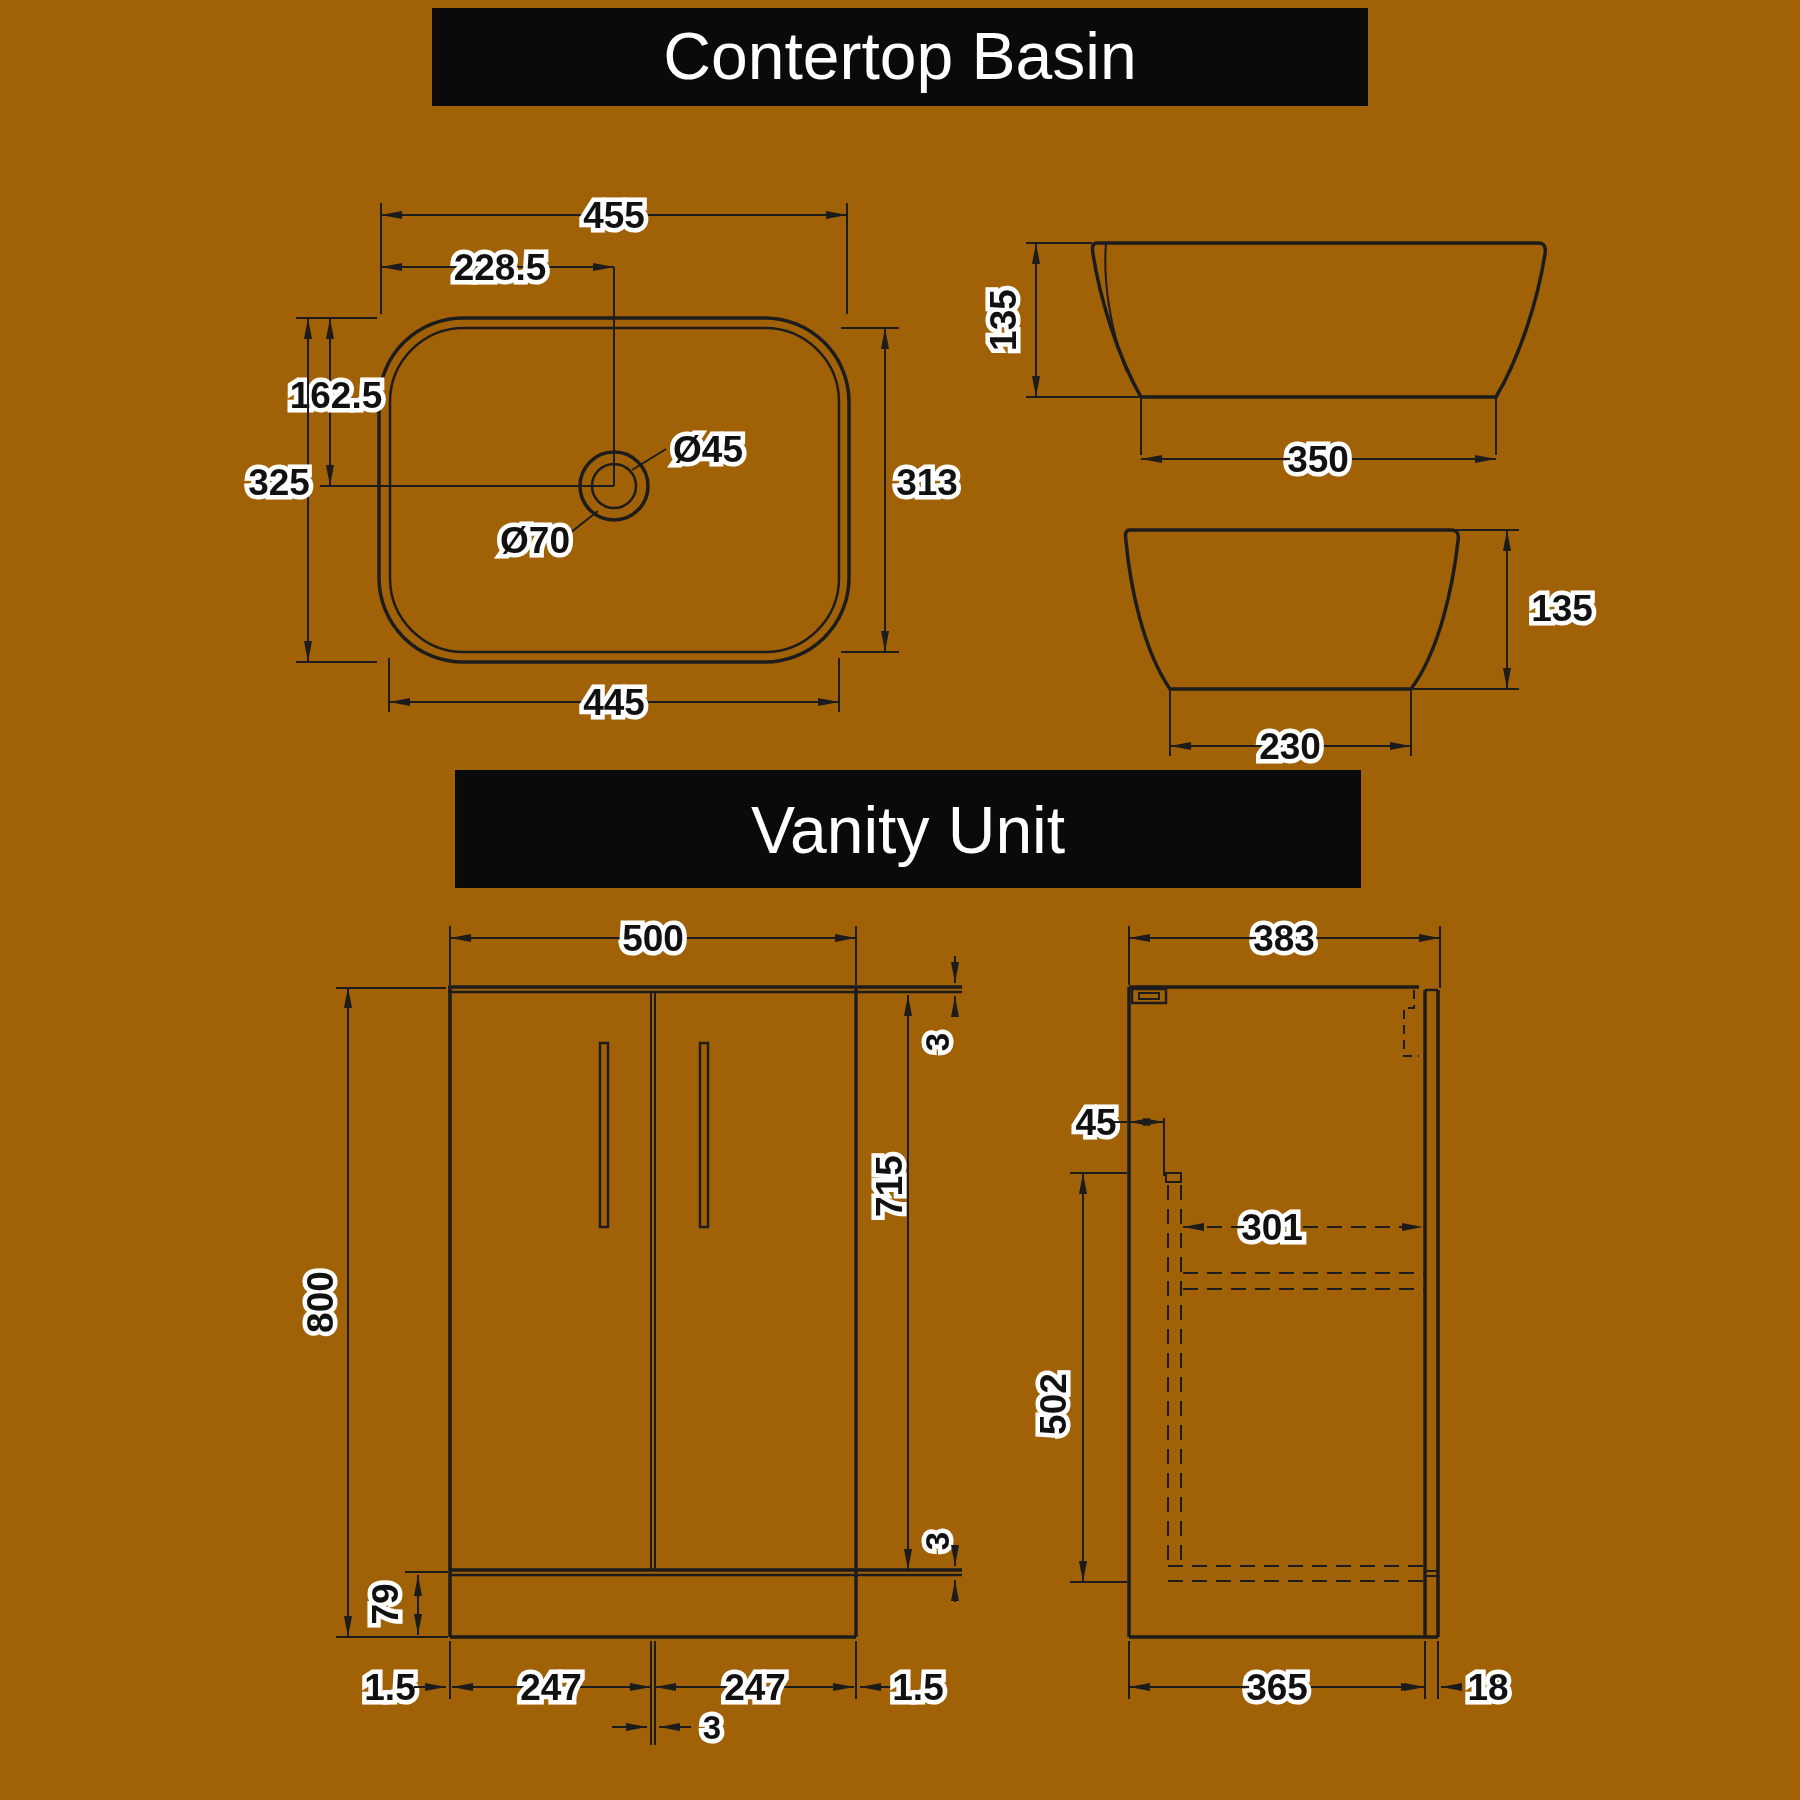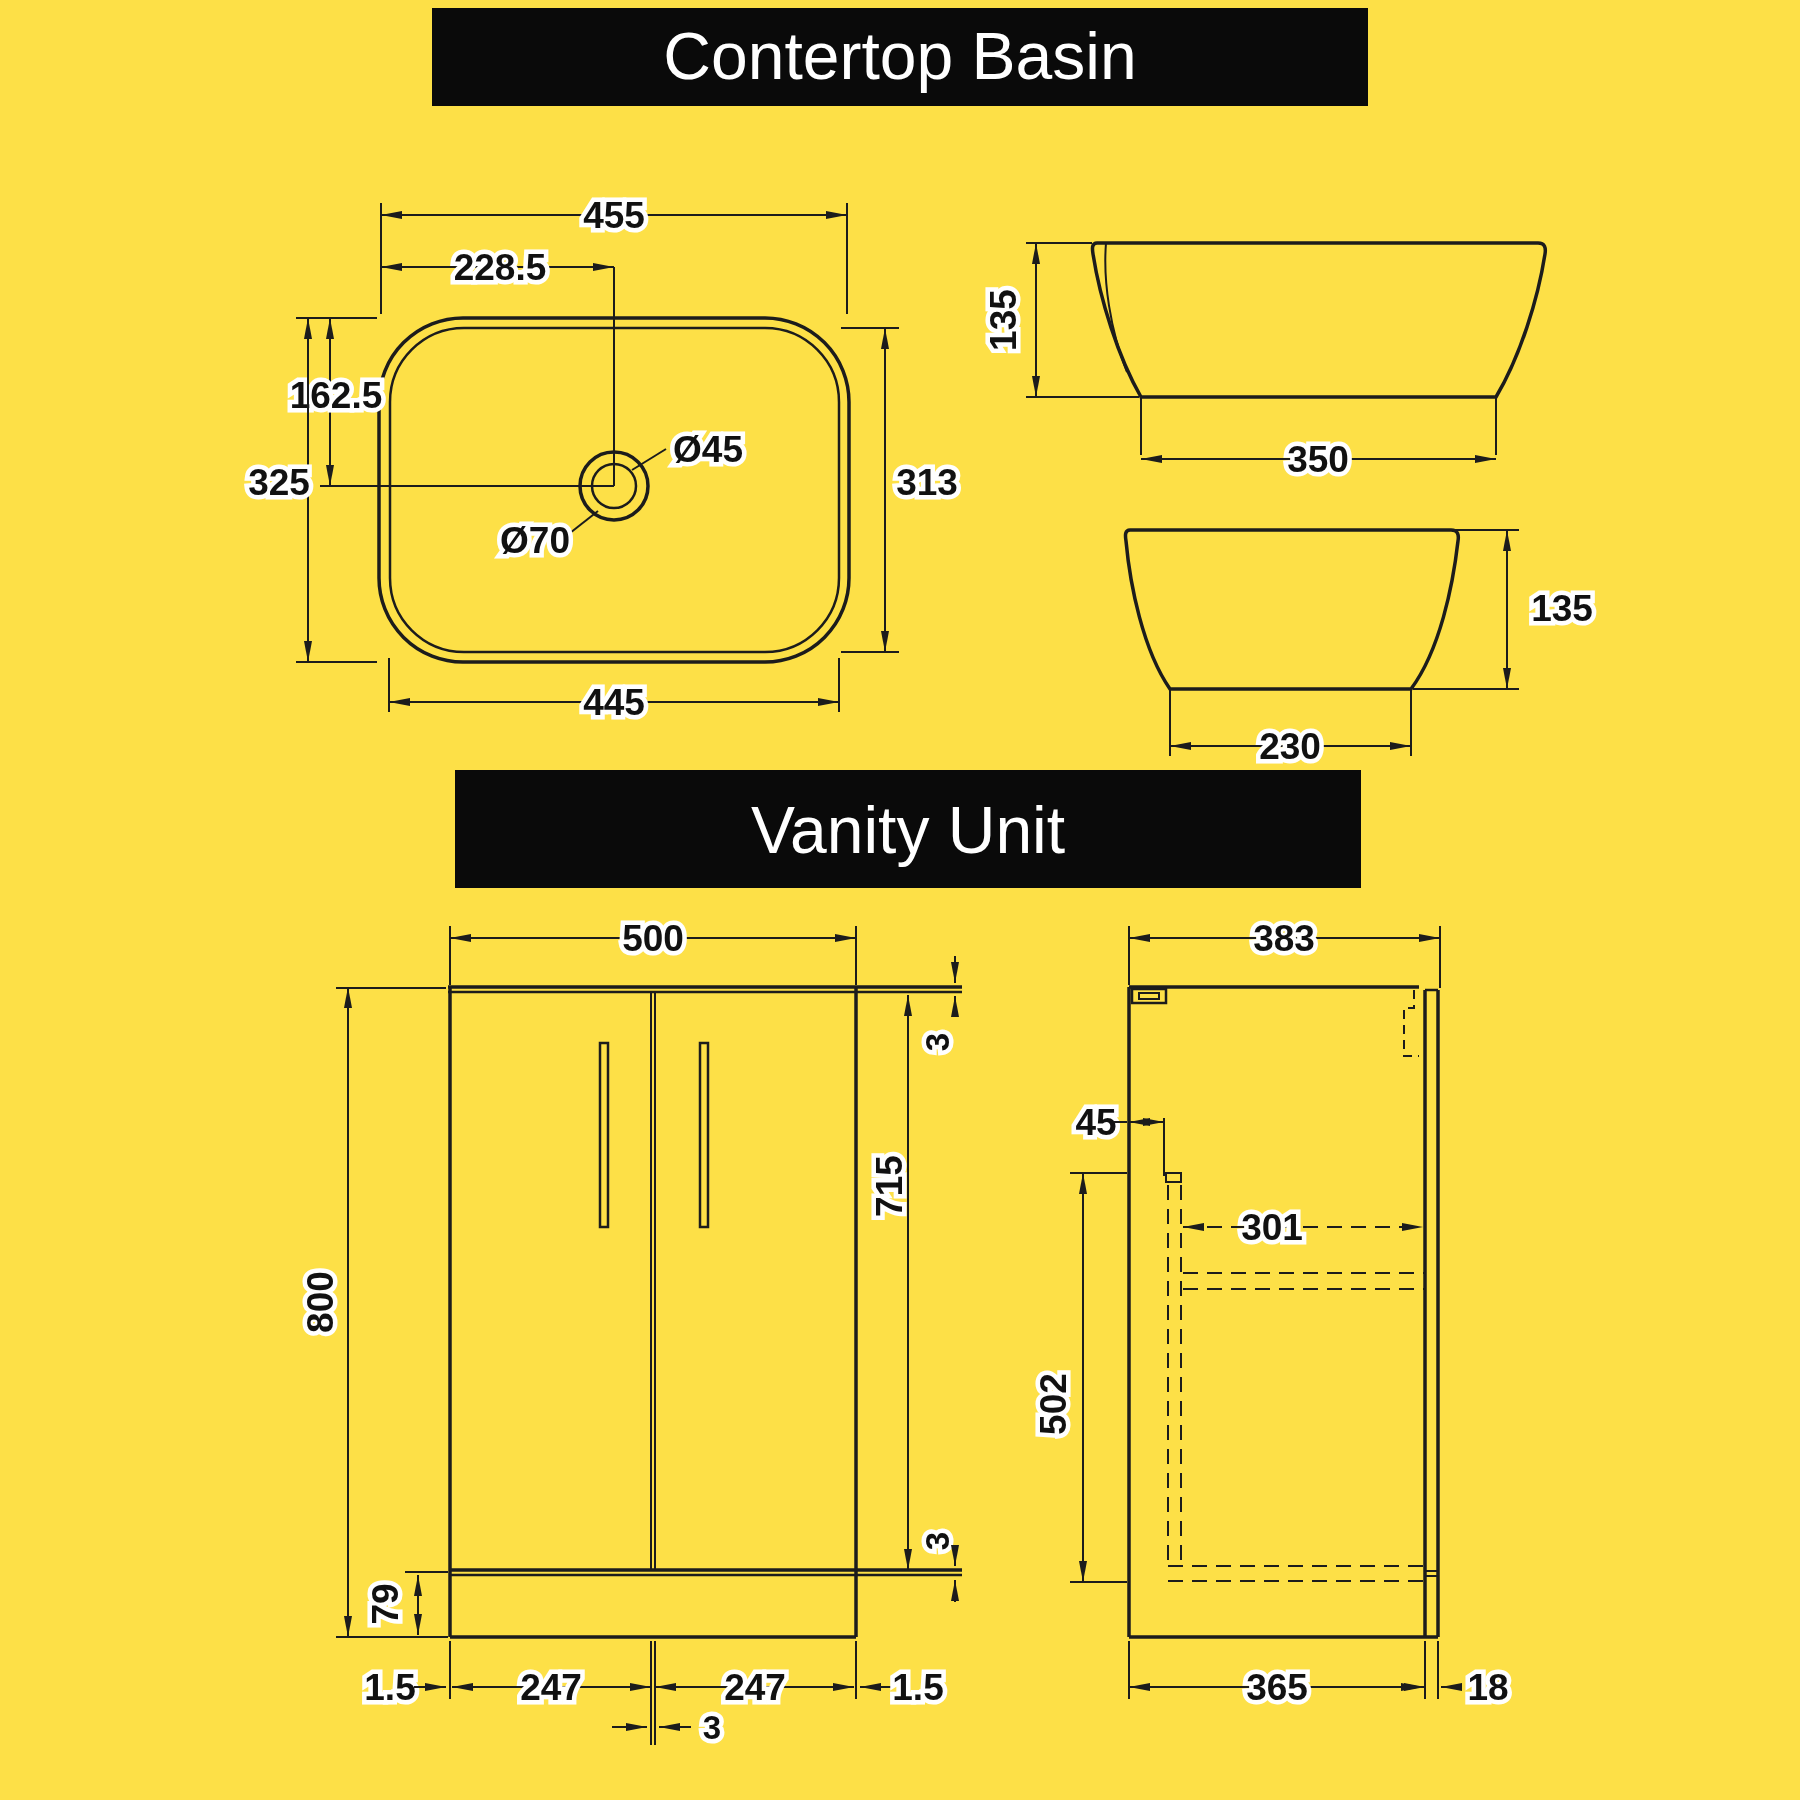--- a/index.html
+++ b/index.html
@@ -1,16 +1,16 @@
 <!DOCTYPE html>
 <html><head>
 <meta charset="utf-8">
 <style>
   html,body{margin:0;padding:0;background:#ffffff;}
-  .stage{position:relative;width:1800px;height:1800px;background:#fde047;font-family:"Liberation Sans",sans-serif;}
+  .stage{position:relative;width:1800px;height:1800px;background:#a16207;font-family:"Liberation Sans",sans-serif;}
   svg{position:absolute;left:0;top:0;}
   .o3{stroke:#1c1c1c;stroke-width:3.5;fill:none;}
   .o2{stroke:#1c1c1c;stroke-width:2.5;fill:none;}
   .ext{stroke:#1c1c1c;stroke-width:2;fill:none;}
   .dimline{stroke:#1c1c1c;stroke-width:2;fill:none;marker-start:url(#ar);marker-end:url(#ar);}
   .lead{stroke:#1c1c1c;stroke-width:2;fill:none;marker-end:url(#ar);}
   .plain{stroke:#1c1c1c;stroke-width:2;fill:none;}
   .dash{stroke-dasharray:15 9;}
   .dash2{stroke-dasharray:9 6;}
   text.dim{font-family:"Liberation Sans",sans-serif;font-weight:bold;font-size:37px;fill:#111;

